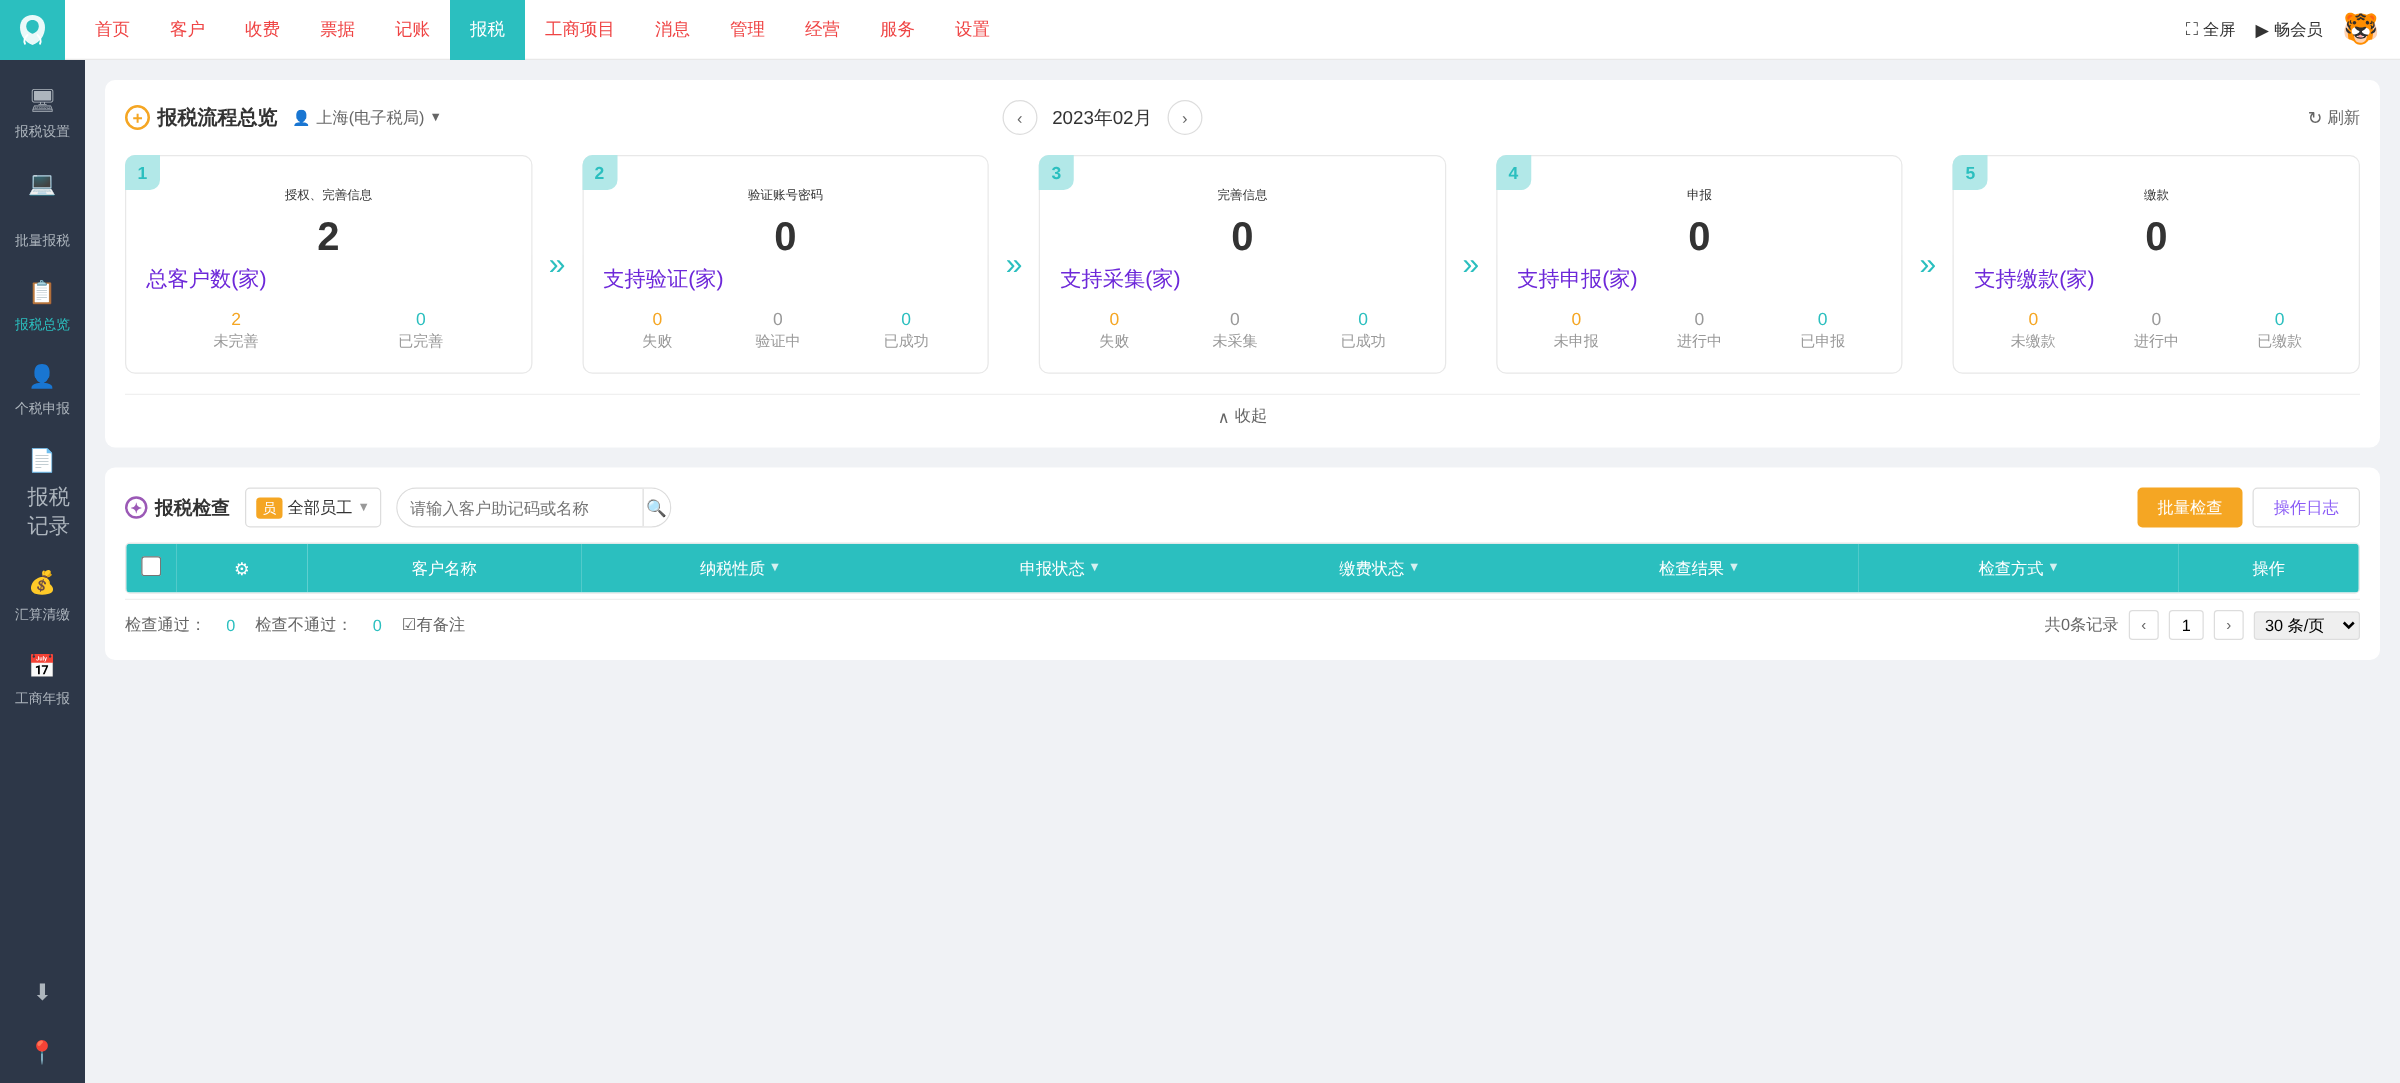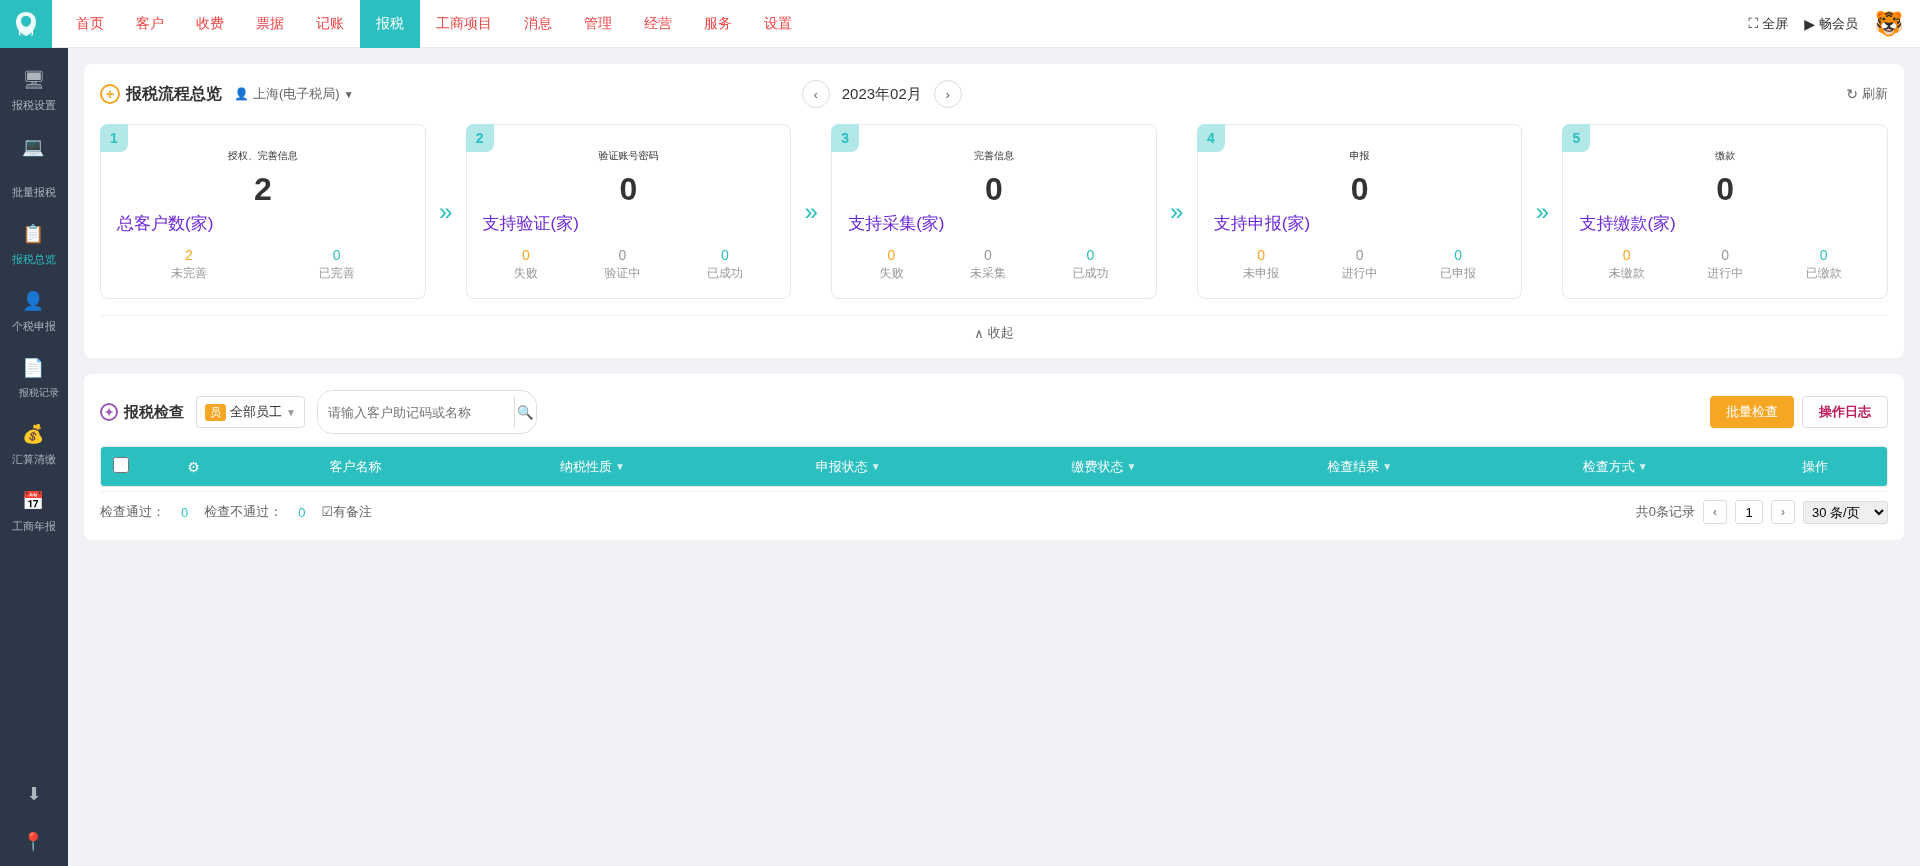--- a/index.html
+++ b/index.html
@@ -309,21 +309,21 @@
       color: #fff;
       border-radius: 3px;
       padding: 1px 5px;
       font-size: 11px;
     }
     .search-box {
       display: flex;
       align-items: center;
       border: 1px solid #ddd;
       border-radius: 16px;
-      height: 44px;
+      height: 32px;
       overflow: hidden;
       flex: 1;
       max-width: 220px;
     }
     .search-box input {
       border: none;
       outline: none;
       padding: 0 10px;
       font-size: 13px;
       height: 100%;
@@ -348,29 +348,28 @@
       border: none;
       border-radius: 4px;
       padding: 0 16px;
       height: 32px;
       cursor: pointer;
       font-size: 13px;
       white-space: nowrap;
     }
     .btn-white {
       background: #fff;
-      color: #be185d;
+      color: #8b5cf6;
       border: 1px solid #ddd;
       border-radius: 4px;
       padding: 0 16px;
       height: 32px;
       cursor: pointer;
       font-size: 13px;
       white-space: nowrap;
-      font-weight: bold;
     }
     .check-actions {
       margin-left: auto;
       display: flex;
       gap: 8px;
       padding-left: 42px;
     }
 
     
     .data-table {
@@ -529,21 +528,21 @@
   <div class="sidebar-item active" style="color:#2bbfbf;">
     <div class="sidebar-icon">📋</div>
     <span style="font-size:11px;">报税总览</span>
   </div>
   <div class="sidebar-item">
     <div class="sidebar-icon">👤</div>
     <span style="font-size:11px;">个税申报</span>
   </div>
   <div class="sidebar-item">
     <div class="sidebar-icon">📄</div>
-    <span style="font-size:10px;margin-left:10px;">报税记录</span>
+    <span style="font-size:17px;margin-left:10px;">报税记录</span>
   </div>
   <div class="sidebar-item">
     <div class="sidebar-icon">💰</div>
     <span style="font-size:11px;">汇算清缴</span>
   </div>
   <div class="sidebar-item">
     <div class="sidebar-icon">📅</div>
     <span style="font-size:11px;">工商年报</span>
   </div>
   <div class="sidebar-bottom">

